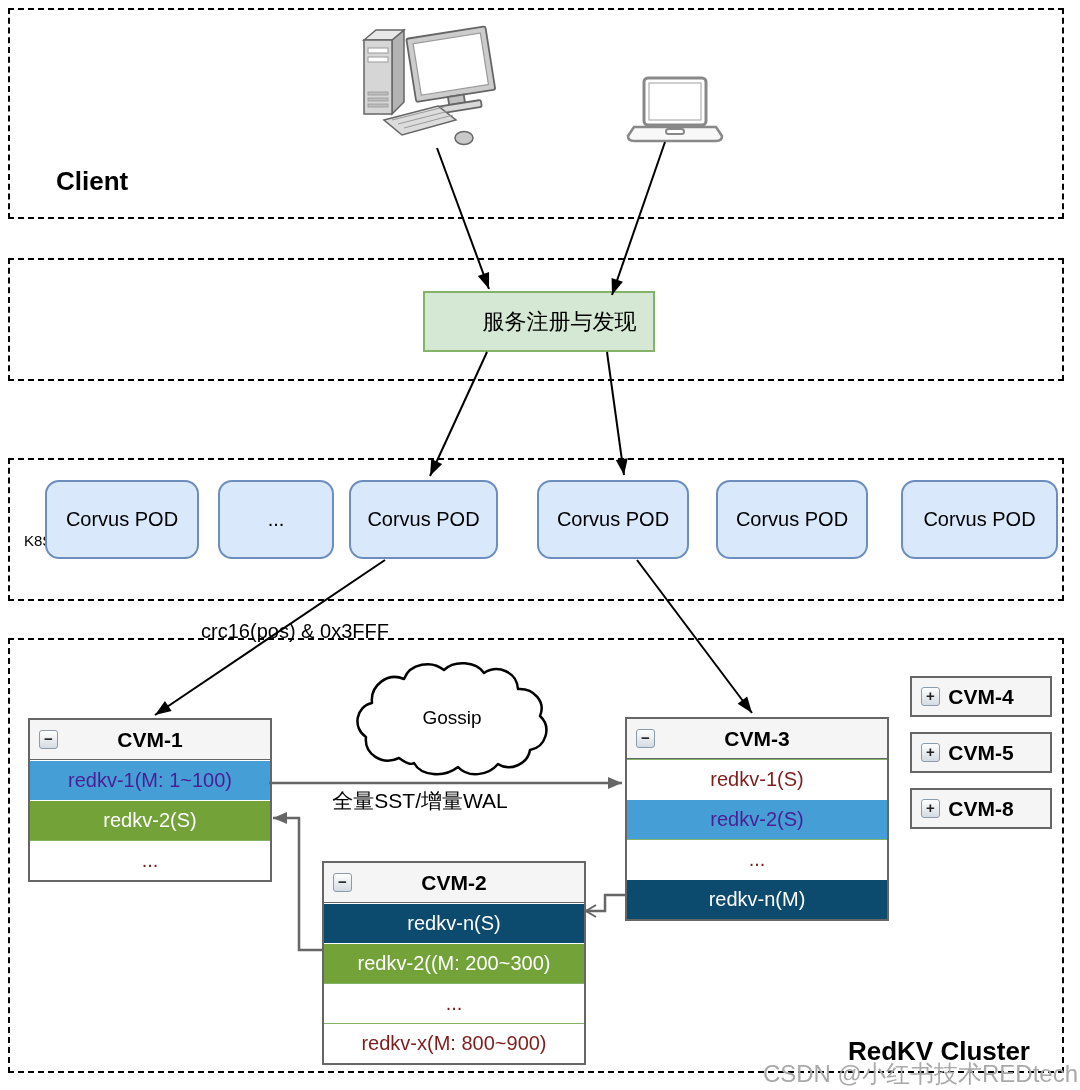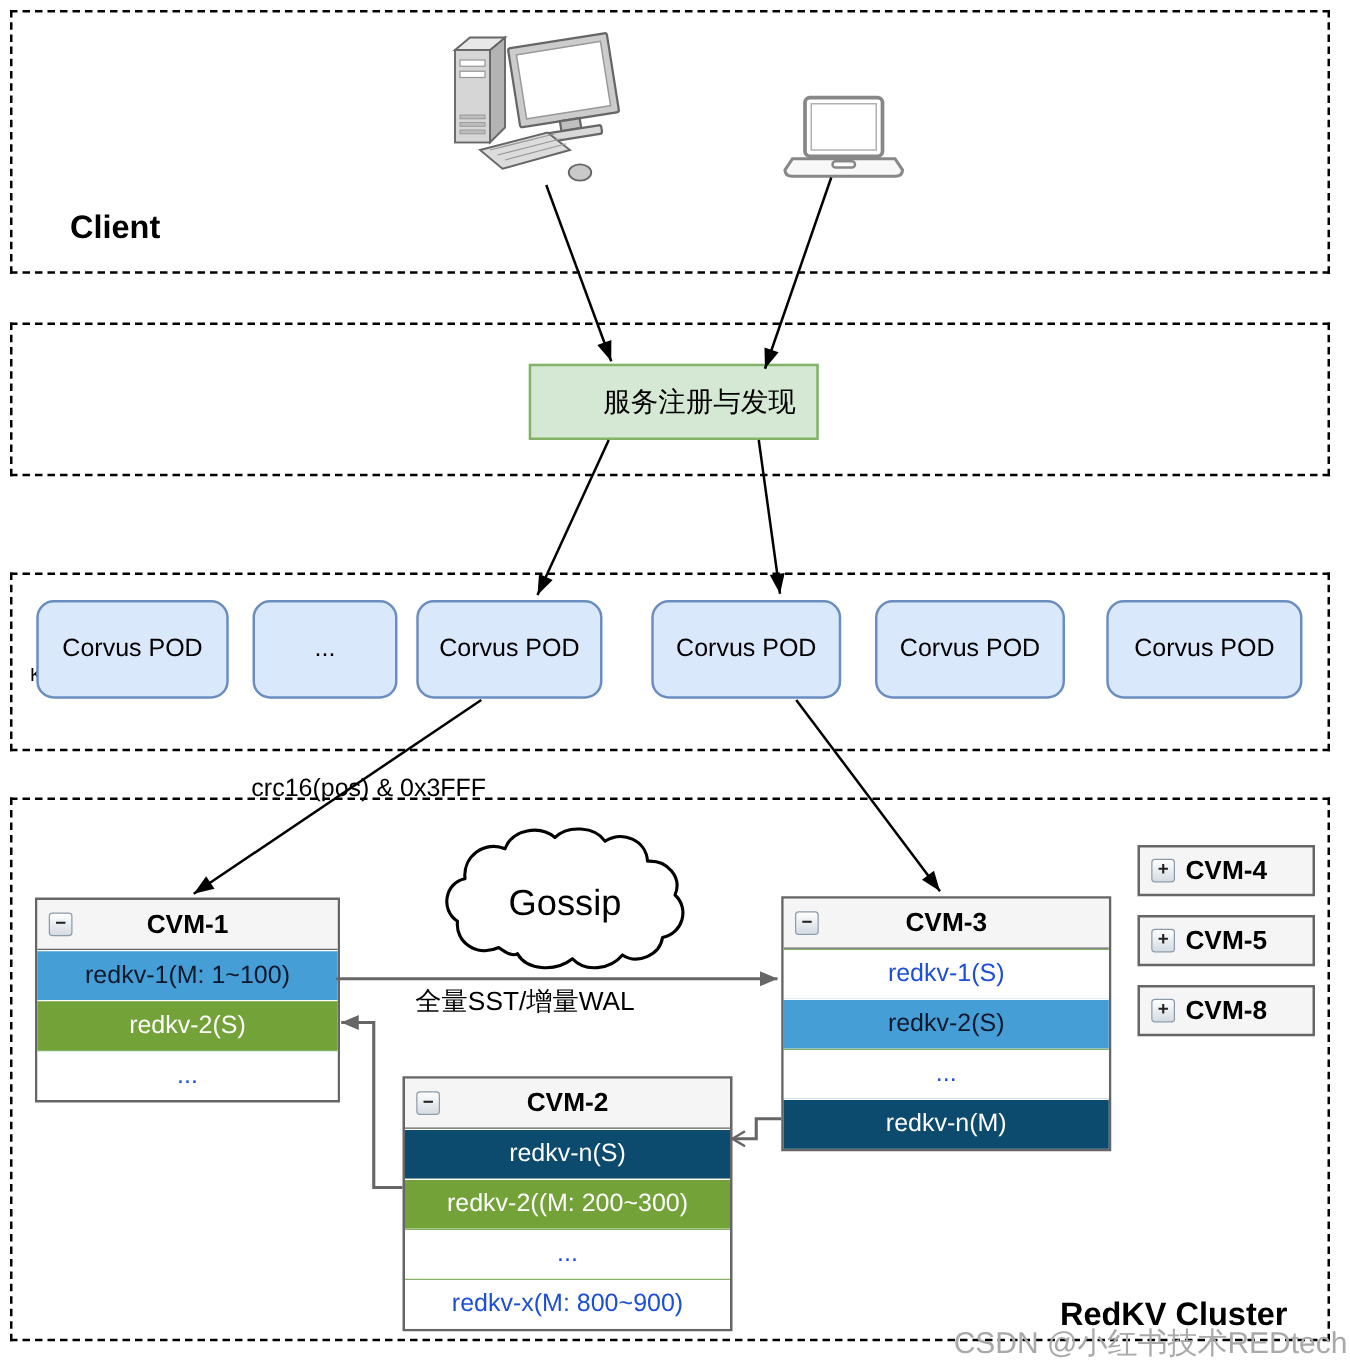--- a/index.html
+++ b/index.html
@@ -11,47 +11,47 @@
   .section-label{position:absolute;font-weight:bold;font-size:26px;}
   .small-label{position:absolute;font-size:20px;text-align:center;}
   .discovery-box{
     position:absolute;left:423px;top:291px;width:232px;height:61px;box-sizing:border-box;
     background:#d5e8d4;border:2px solid #82b366;display:flex;align-items:center;justify-content:center;
     font-size:22px;z-index:2;padding-left:41px;
   }
   .pod{
     position:absolute;top:480px;height:79px;box-sizing:border-box;
     background:#dae8fc;border:2px solid #6c8ebf;border-radius:14px;
-    display:flex;align-items:center;justify-content:center;font-size:20px;z-index:2;
+    display:flex;align-items:center;justify-content:center;font-size:20px;z-index:2;margin-left:16px;
   }
   .cvm{position:absolute;border:2px solid #666;box-sizing:content-box;background:#fff;z-index:2;}
   .cvm-header{
     position:relative;height:40px;background:#f5f5f5;border-bottom:1px solid #666;
     display:flex;align-items:center;justify-content:center;font-weight:bold;font-size:21px;box-sizing:border-box;
   }
   .toggle{
     position:absolute;left:9px;top:10px;width:19px;height:19px;box-sizing:border-box;
     border:1px solid #8c9bab;border-radius:3px;background:linear-gradient(#ffffff,#d4dbe2);
     font-size:15px;line-height:16px;text-align:center;font-weight:bold;color:#222;cursor:pointer;
   }
   .row{
     height:40px;display:flex;align-items:center;justify-content:center;
     font-size:20px;box-sizing:border-box;border-top:1px solid #82b366;
   }
-  .row.blue{background:#459fd6;color:#0f172a;border-top-color:#fff;}
+  .row.blue{background:#459fd6;color:#4c1d95;border-top-color:#fff;}
   .row.green{background:#73a338;color:#fff;border-top-color:#fff;}
   .row.teal{background:#0c4a6e;color:#fff;border-top-color:#fff;}
-  .row.plain{background:#fff;color:#1d4ed8;}
+  .row.plain{background:#fff;color:#7f1d1d;}
   .cvm-collapsed{
     position:absolute;left:910px;width:142px;height:41px;box-sizing:border-box;
     background:#f5f5f5;border:2px solid #666;display:flex;align-items:center;justify-content:center;
     font-weight:bold;font-size:21px;z-index:2;
   }
   .cvm-collapsed .toggle{top:9px;}
-  .gossip-label{position:absolute;left:397px;top:707px;width:110px;text-align:center;font-size:29px;z-index:3;}
+  .gossip-label{position:absolute;left:397px;top:707px;width:110px;text-align:center;font-size:19px;z-index:3;}
   .edge-label{position:absolute;font-size:20px;text-align:center;z-index:4;}
   .cluster-title{
     position:absolute;left:730px;top:1036px;width:300px;text-align:right;
     font-weight:bold;font-size:26px;z-index:4;
   }
   .watermark{
     position:absolute;left:698px;top:1058px;width:380px;text-align:right;
     font-size:24px;color:#a9a9a9;z-index:5;white-space:nowrap;
   }
   svg.overlay{position:absolute;left:0;top:0;z-index:3;pointer-events:none;}

